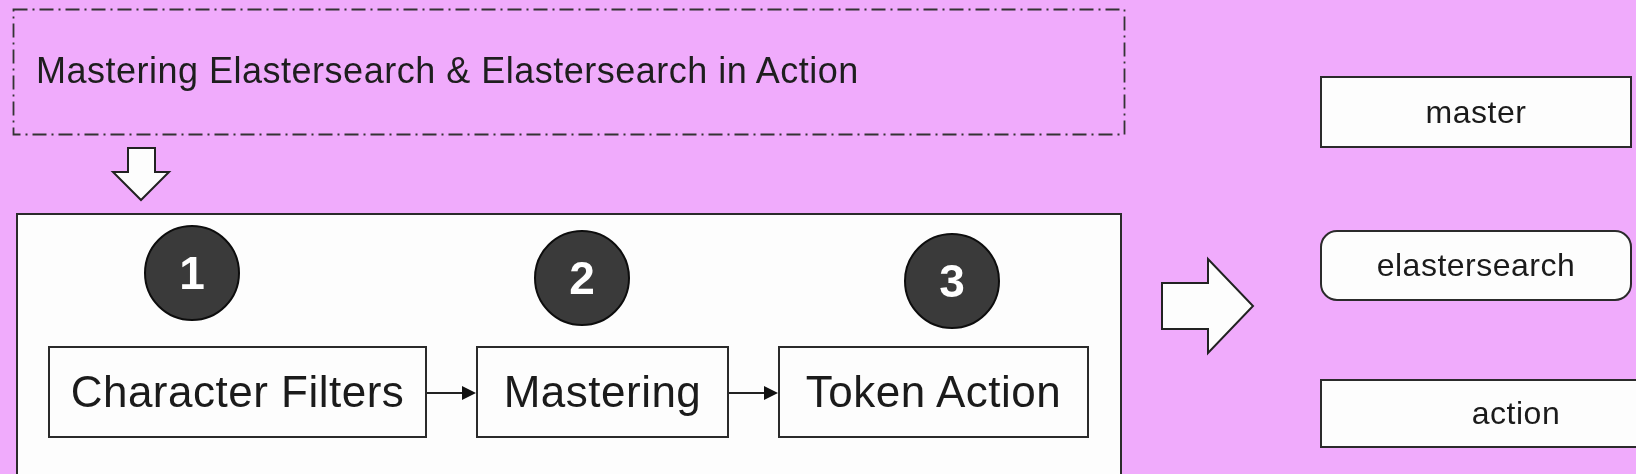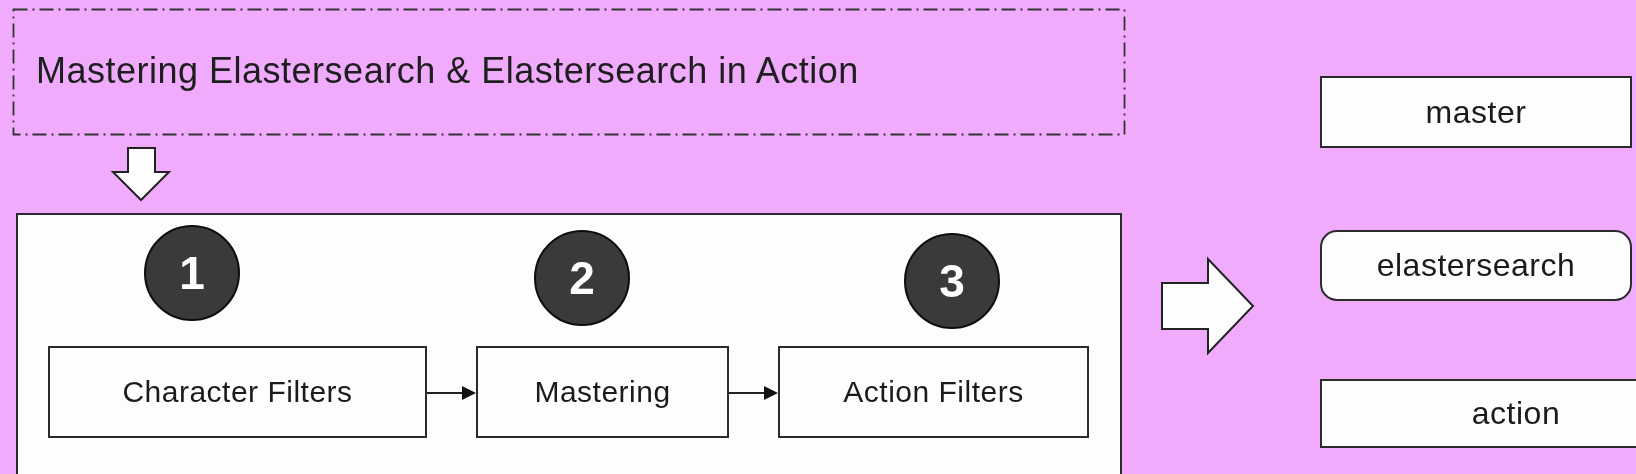--- a/index.html
+++ b/index.html
@@ -48,21 +48,21 @@
   }
   .circle-1 { left: 144px; top: 225px; }
   .circle-2 { left: 534px; top: 230px; }
   .circle-3 { left: 904px; top: 233px; }
 
   
   .step-box {
     border: 2px solid #2b2b2b;
     background: #fdfdfd;
     display: flex; align-items: center; justify-content: center;
-    font-size: 30px;
+    font-size: 44px;
     letter-spacing: 0.5px;
     color: #1b1b1b;
     top: 346px;
     height: 88px;
   }
   .step-box-1 { left: 48px;  width: 375px; }
   .step-box-2 { left: 476px; width: 249px; }
   .step-box-3 { left: 778px; width: 307px; }
 
   .conn-1 { left: 427px; top: 382px; }
@@ -112,21 +112,21 @@
     <span>3</span>
   </div>
 
   <div class="abs step-box step-box-1">
     <span>Character Filters</span>
   </div>
   <div class="abs step-box step-box-2">
     <span>Mastering</span>
   </div>
   <div class="abs step-box step-box-3">
-    <span>Action Filters</span>
+    <span>Token Action</span>
   </div>
 
   <svg class="abs conn-1" width="50" height="22">
     <line x1="0" y1="11" x2="36" y2="11" stroke="#222222" stroke-width="2"></line>
     <polygon points="35,4 49,11 35,18" fill="#111111"></polygon>
   </svg>
   <svg class="abs conn-2" width="50" height="22">
     <line x1="0" y1="11" x2="36" y2="11" stroke="#222222" stroke-width="2"></line>
     <polygon points="35,4 49,11 35,18" fill="#111111"></polygon>
   </svg>

